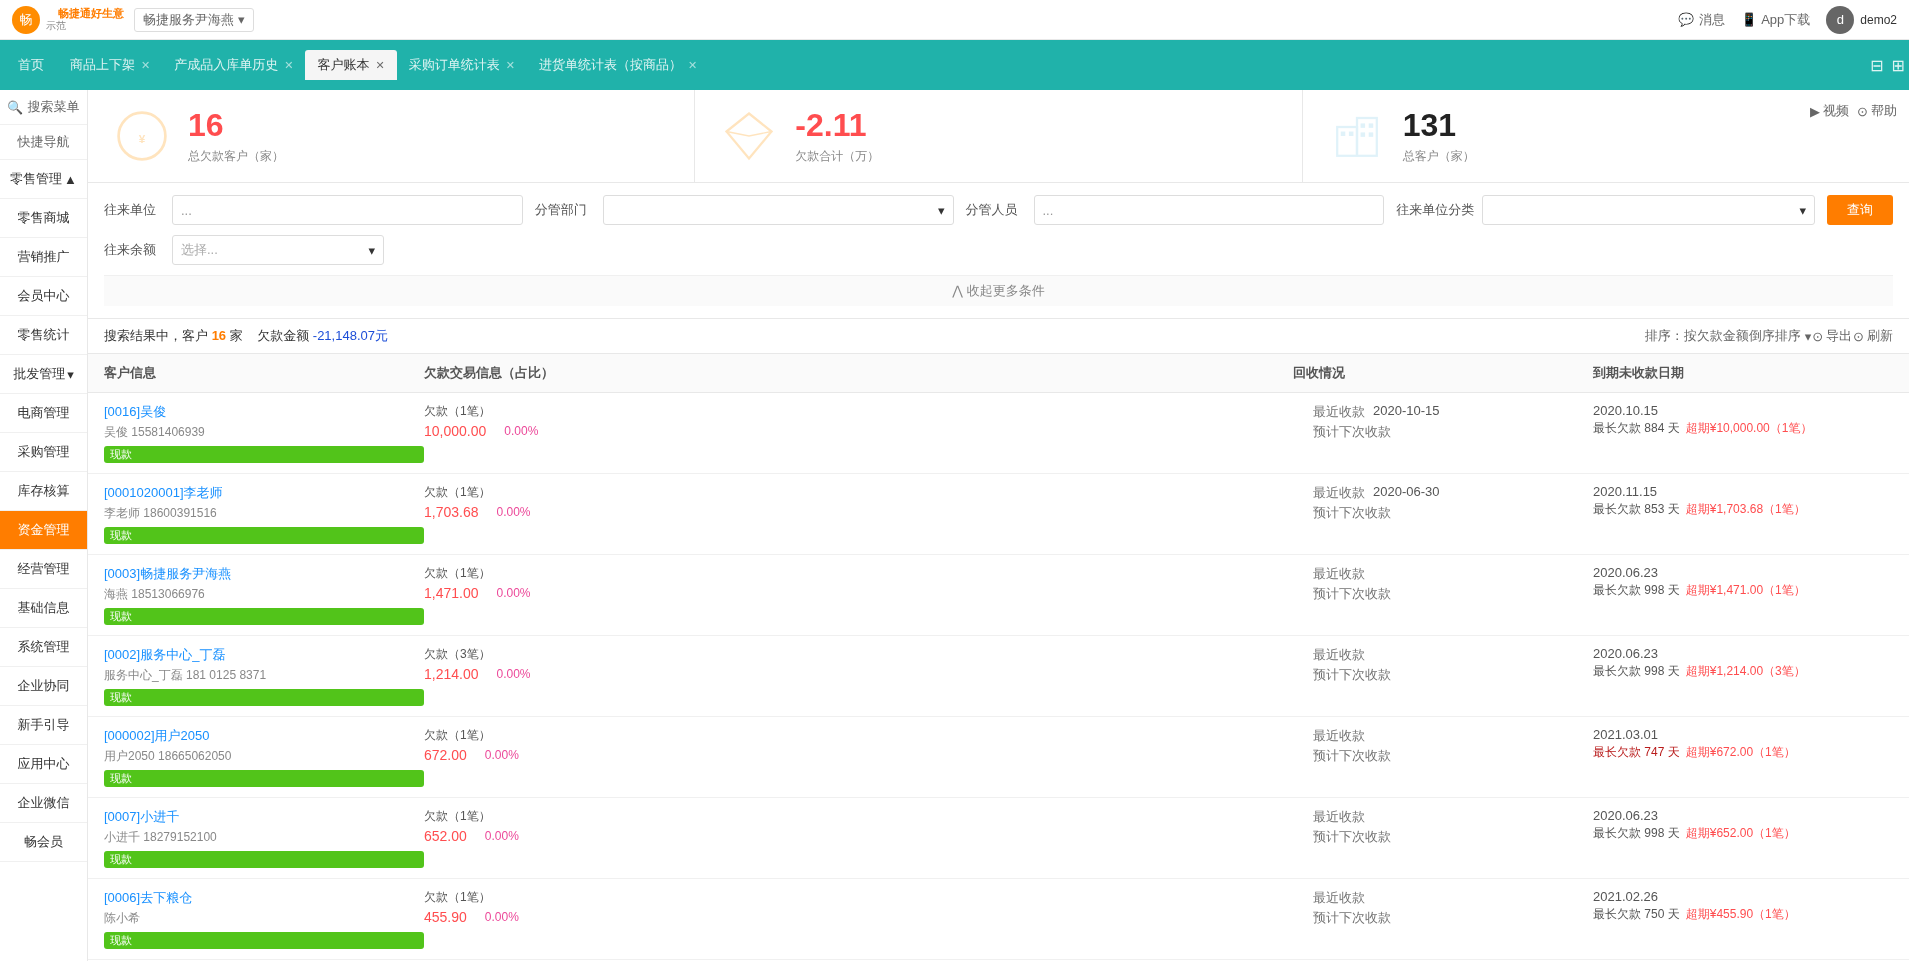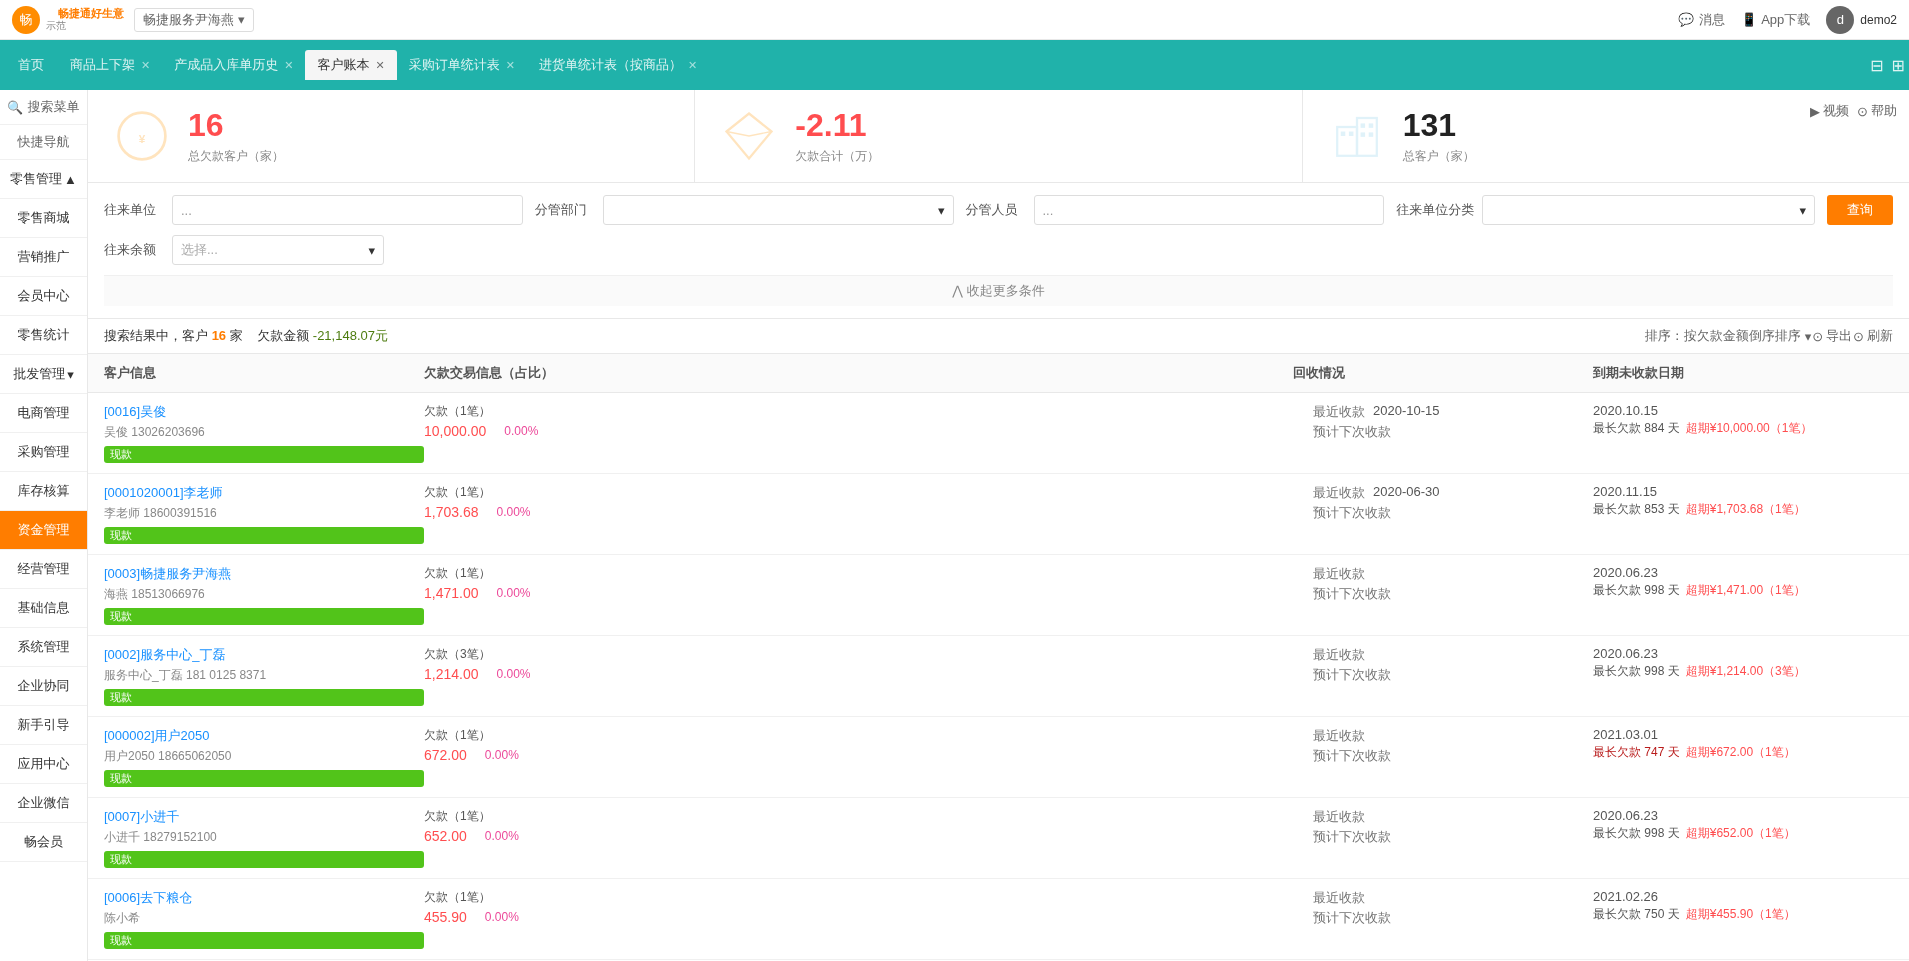--- a/index.html
+++ b/index.html
@@ -337,21 +337,21 @@
       </div>
     </div>
 
     <div class="results-bar">
       <div class="results-info">
         <span>搜索结果中，客户</span>
         <span style="color:#ff7d00;font-weight:bold;">16</span>
         <span>家</span>
         &nbsp;&nbsp;
         <span>欠款金额</span>
-        <span style="color:#4d7c0f;margin-top:42px;">-21,148.07元</span>
+        <span style="color:#1d4ed8;margin-top:42px;">-21,148.07元</span>
       </div>
       <div class="results-actions">
         <div class="sort-select">
           <span>排序：按欠款金额倒序排序</span>
           <span>▾</span>
         </div>
         <div class="action-link">
           <span>⊙</span>
           <span>导出</span>
         </div>
@@ -368,21 +368,21 @@
         <div>欠款交易信息（占比）</div>
         <div>回收情况</div>
         <div>到期未收款日期</div>
       </div>
       <div id="table-body">
           <div class="table-row">
     <div class="customer-info">
       <span class="customer-name">
         <span>[0016]</span><span>吴俊</span>
       </span>
-      <span class="customer-contact">吴俊 13026203696</span>
+      <span class="customer-contact">吴俊 15581406939</span>
       <span class="customer-tag">现款</span>
     </div>
     <div class="debt-info">
       <span class="debt-count">欠款（1笔）</span>
       <div class="debt-row">
         <span class="debt-amount">10,000.00</span>
         <span class="debt-ratio">0.00%</span>
       </div>
     </div>
     <div class="return-info">

